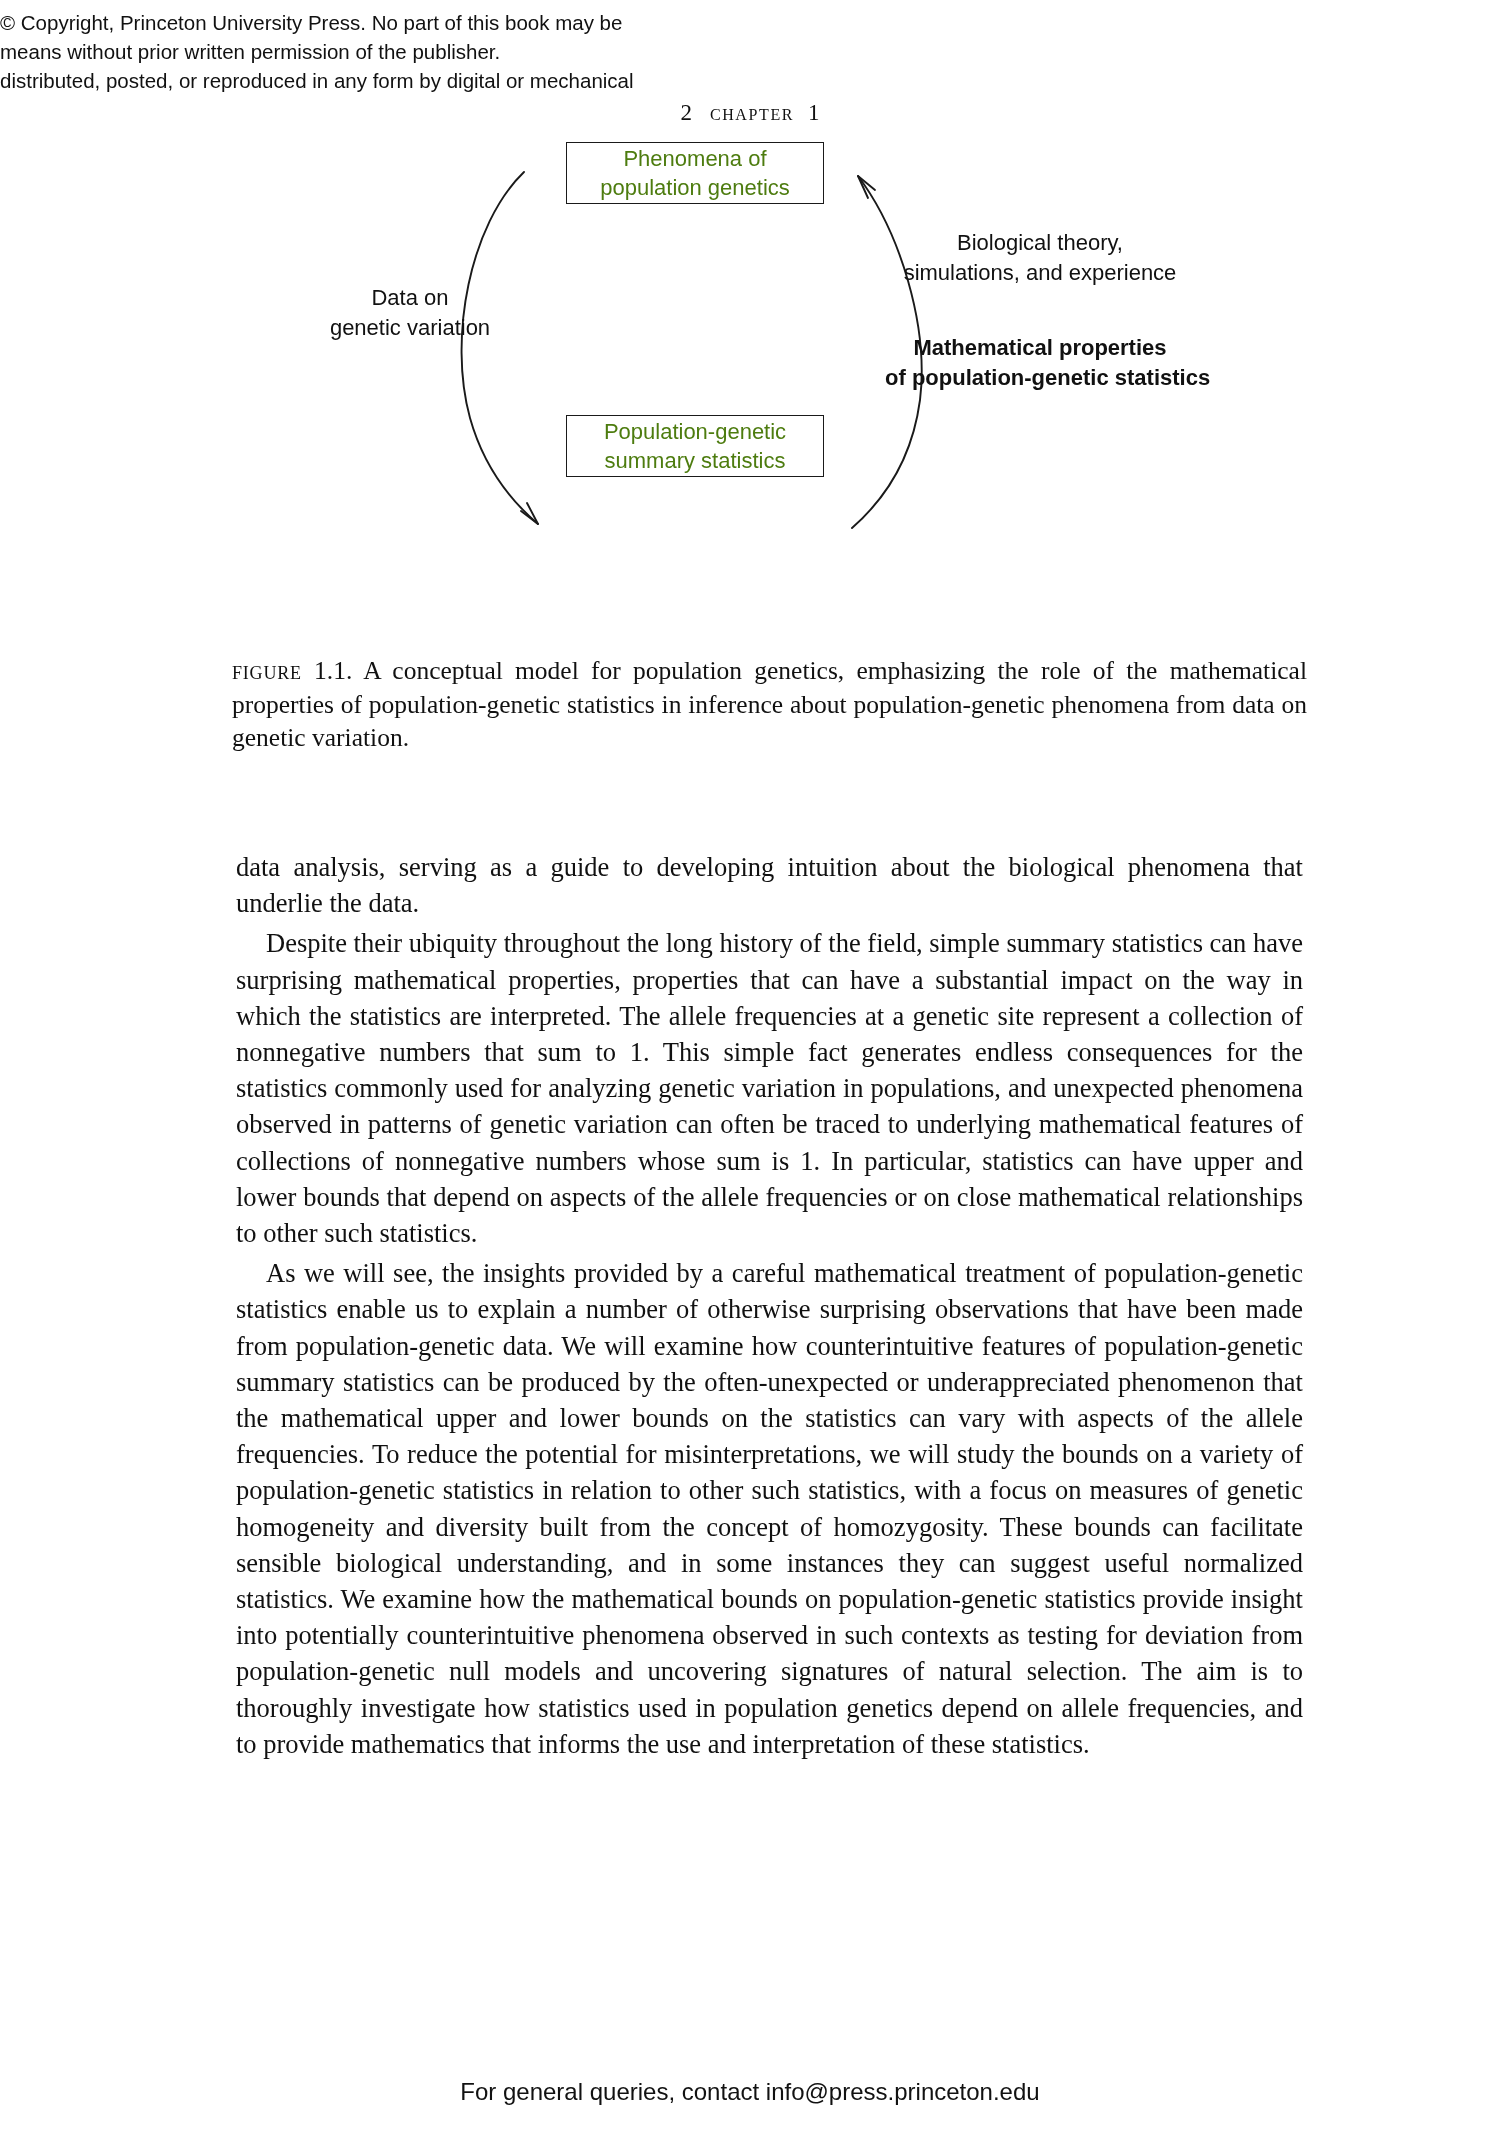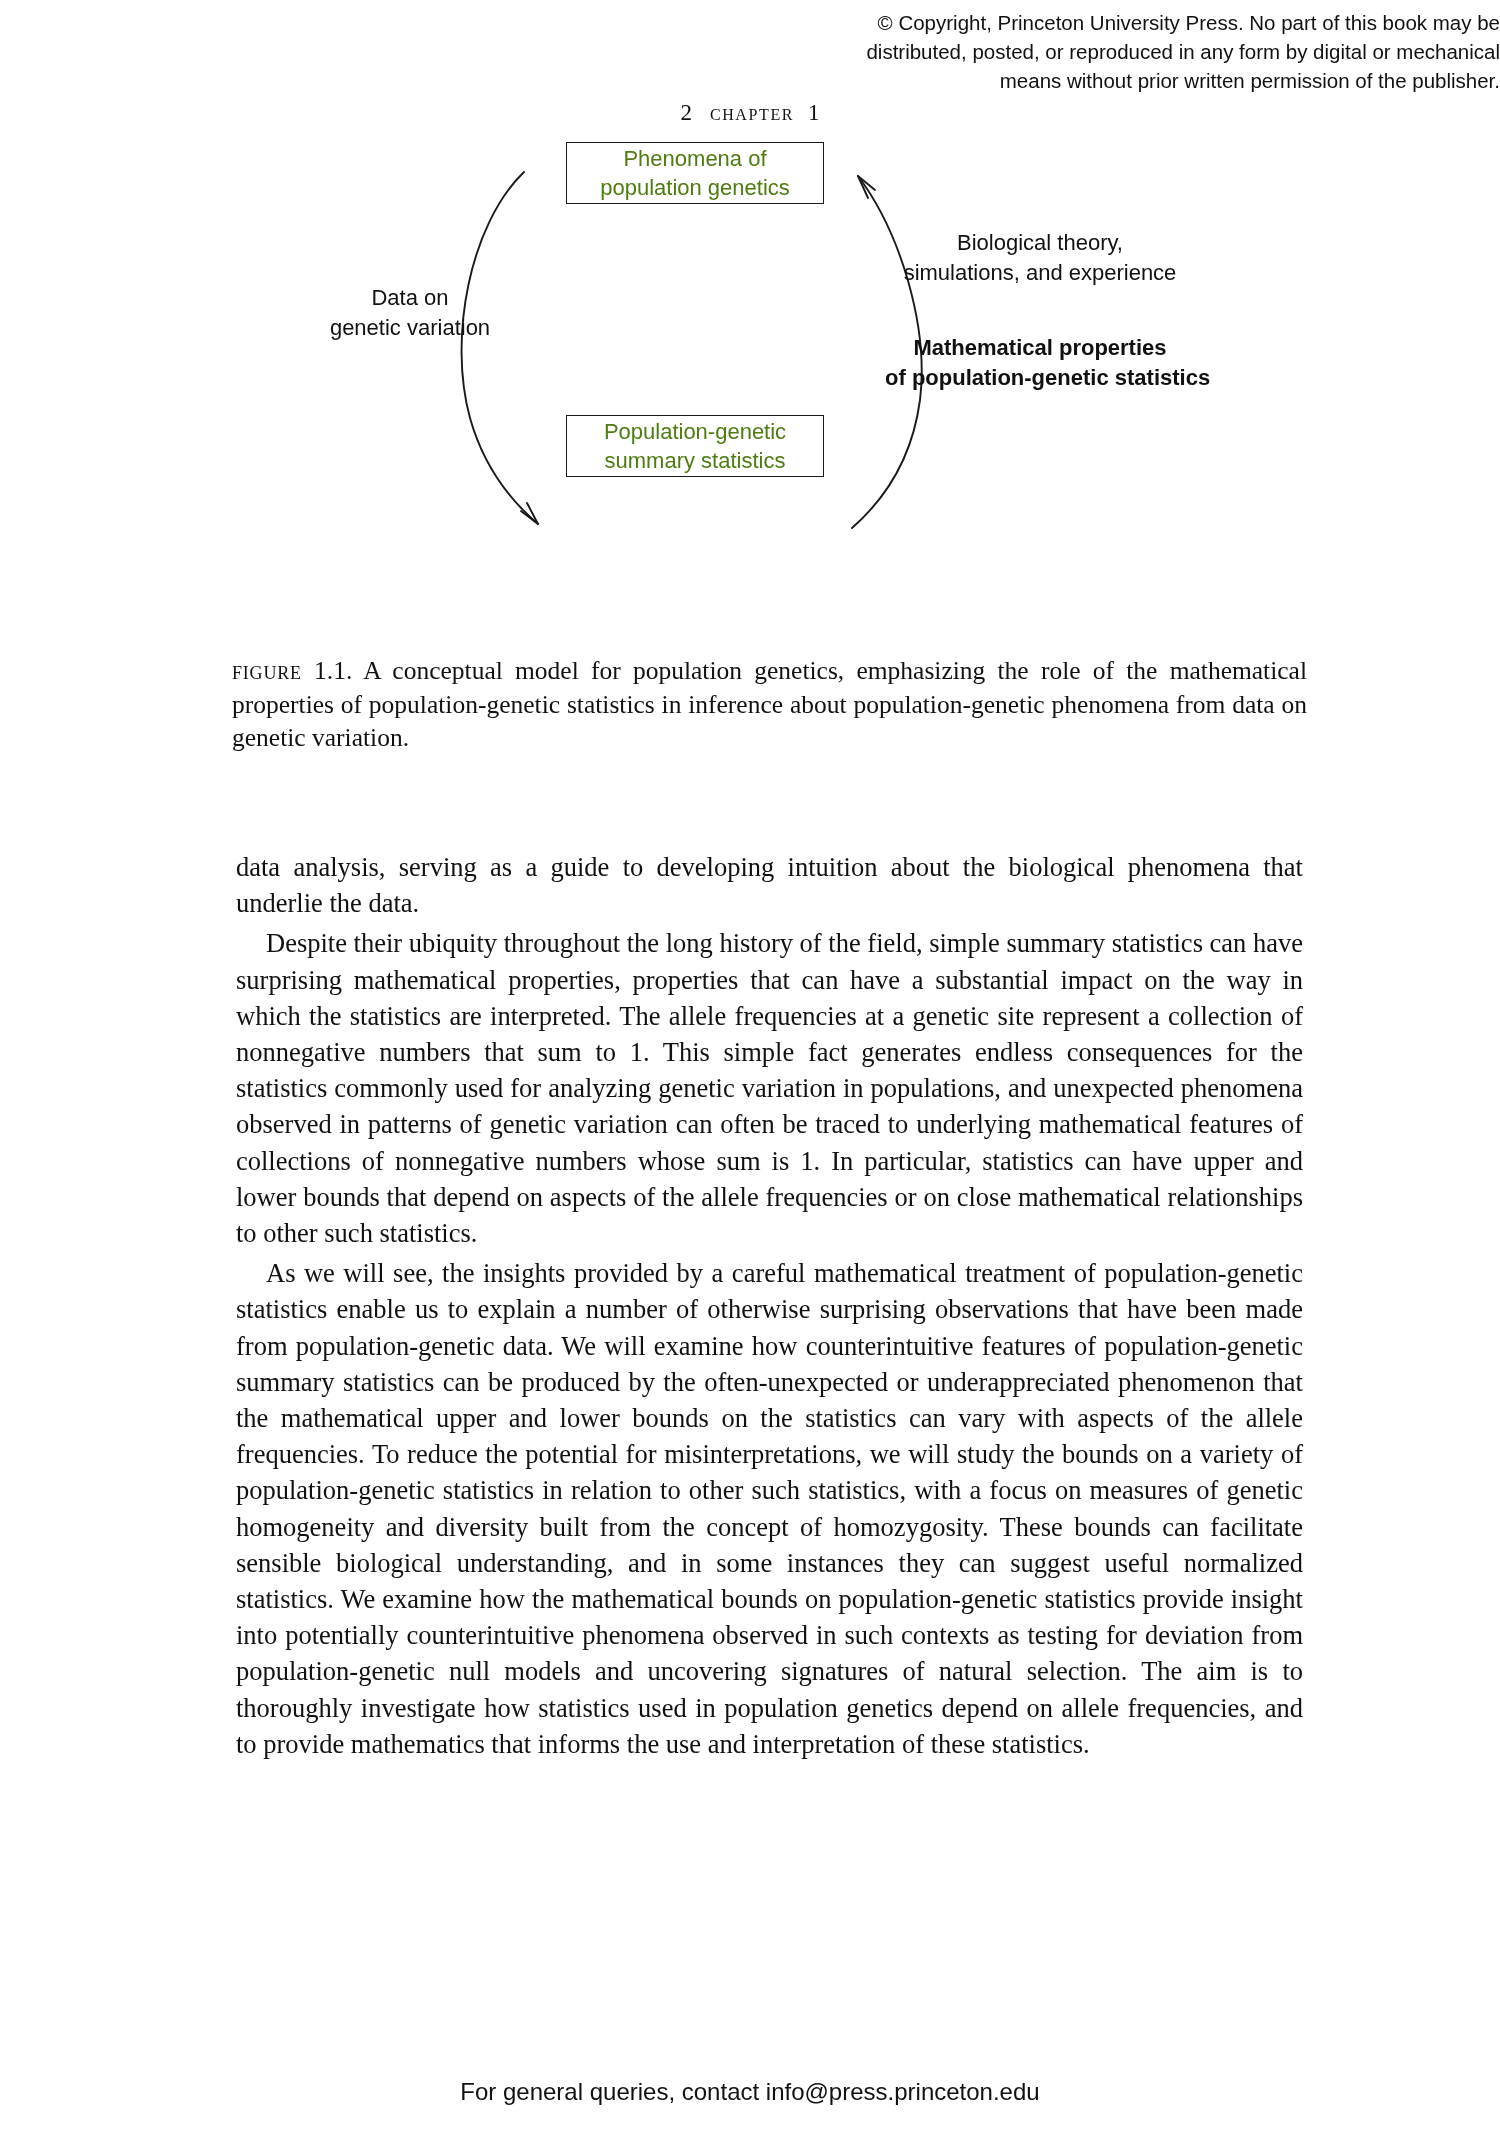--- a/index.html
+++ b/index.html
@@ -15,21 +15,21 @@
     color: #111111;
     overflow: hidden;
   }
 
   
   .copyright-block {
     position: absolute;
     left: 0;
     top: 8px;
     width: 1500px;
-    text-align: right;
+    text-align: left;
     font-family: "Liberation Sans", sans-serif;
     font-size: 20.5px;
     line-height: 29px;
     color: #111111;
   }
   .copyright-block div { white-space: nowrap; }
 
   
   .running-head {
     position: absolute;
@@ -165,22 +165,22 @@
     font-family: "Liberation Sans", sans-serif;
     font-size: 24px;
     color: #111111;
   }
 </style>
 </head>
 <body>
 
 <div class="copyright-block">
   <div>© Copyright, Princeton University Press. No part of this book may be</div>
+  <div>means without prior written permission of the publisher.</div>
   <div>distributed, posted, or reproduced in any form by digital or mechanical</div>
-  <div>means without prior written permission of the publisher.</div>
 </div>
 
 <div class="running-head">
   <span class="folio">2</span><span class="chap-word">chapter</span><span class="chap-num">1</span>
 </div>
 
 <div class="figure-area">
 
   <svg class="figure-svg" width="1500" height="510" viewBox="0 0 1500 510">
 

